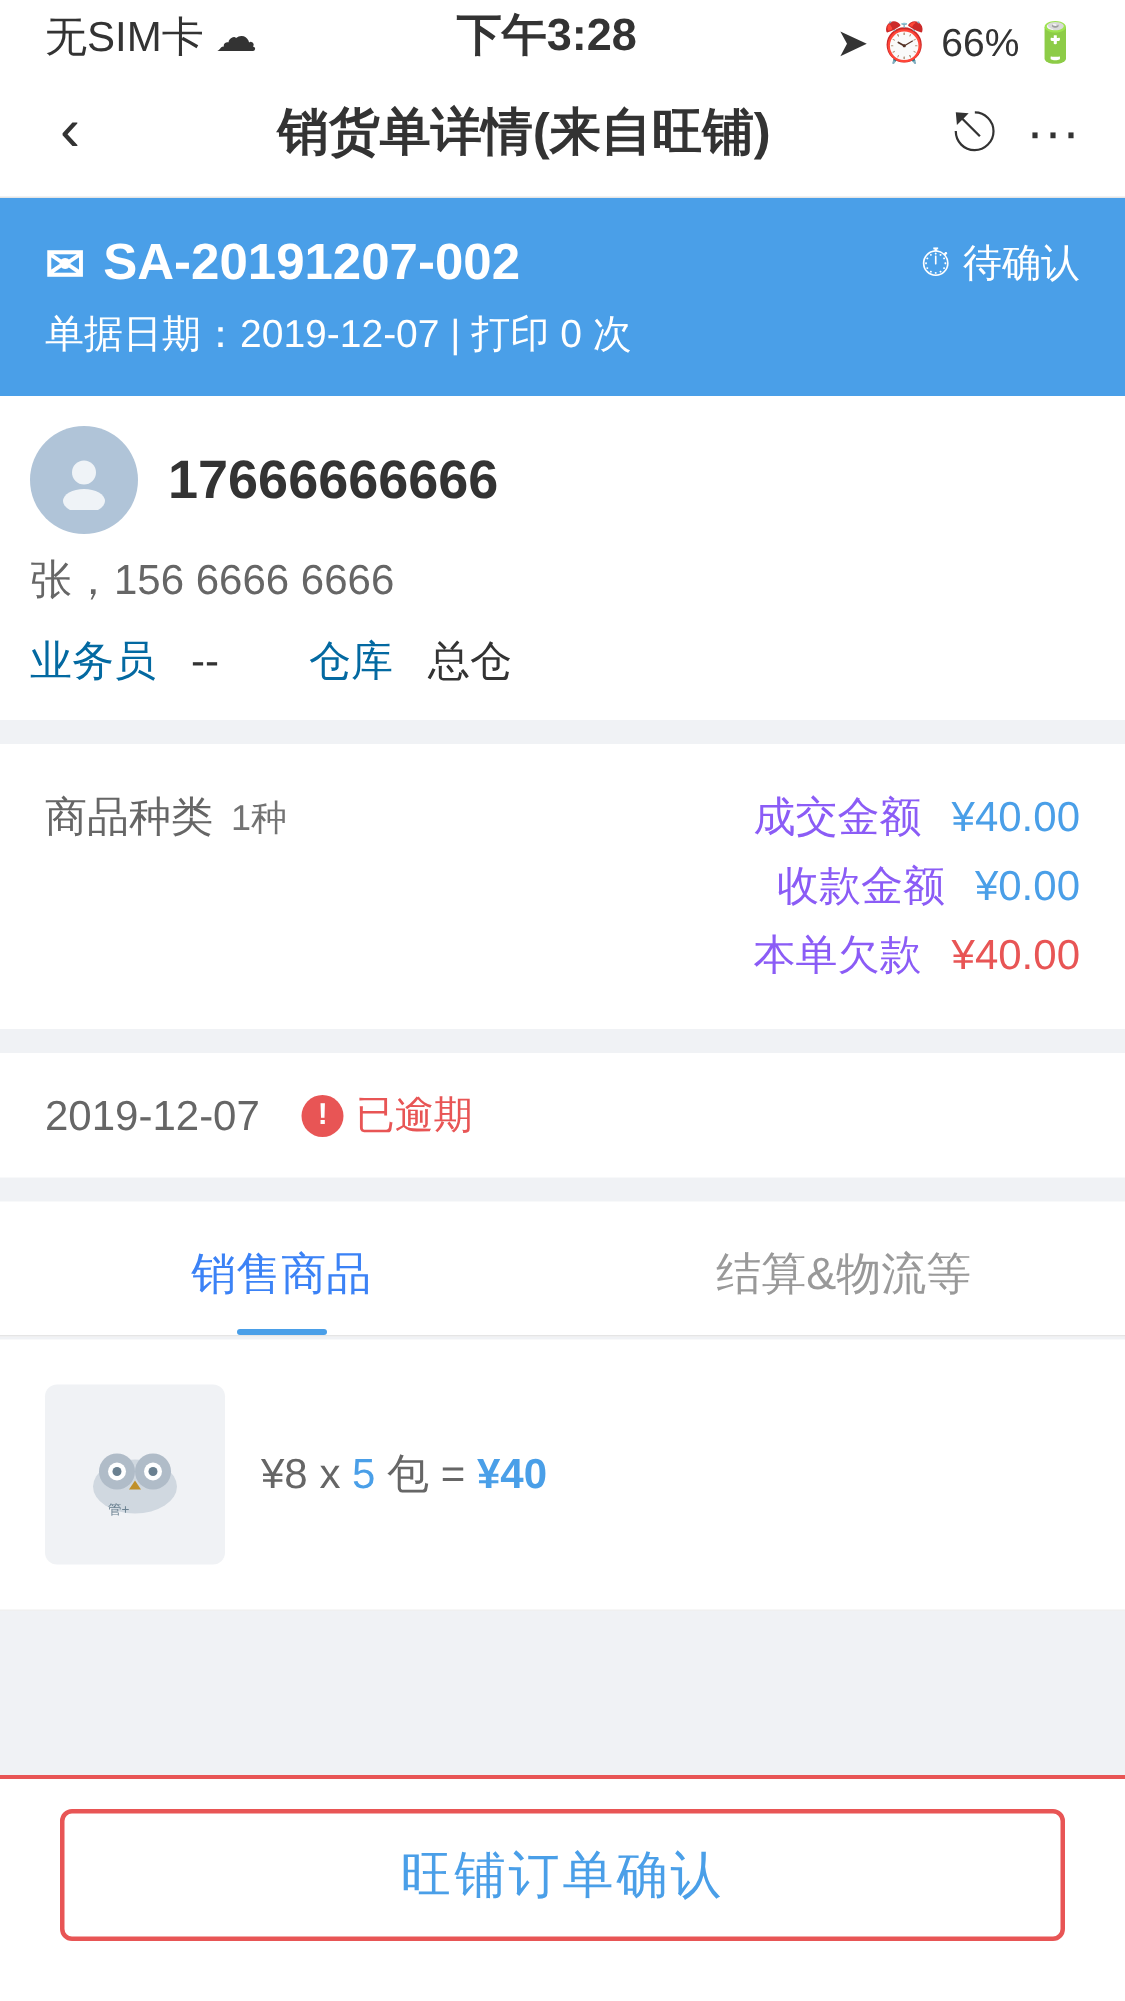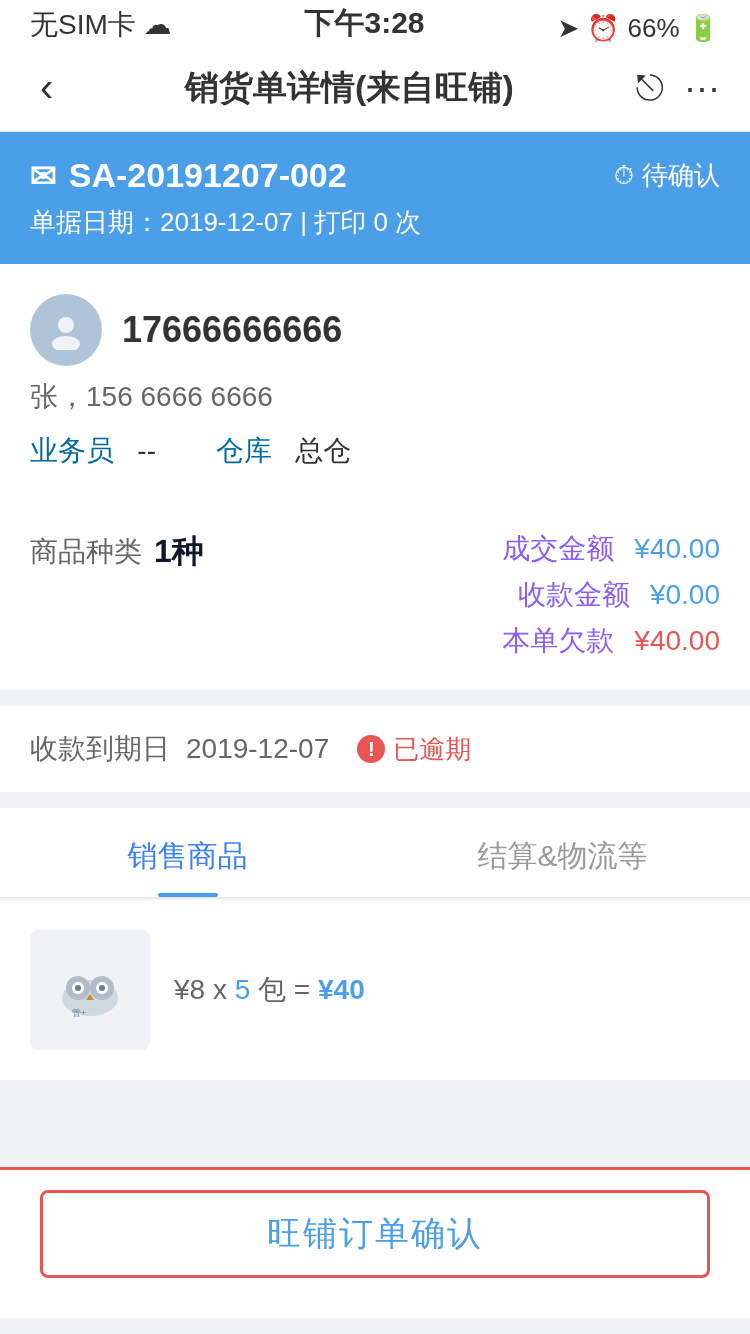--- a/index.html
+++ b/index.html
@@ -91,21 +91,22 @@
       font-size: 26px;
     }
     .order-date {
       color: #fff;
       font-size: 26px;
     }
 
     
     .customer-card {
       background: #fff;
-      padding: 30px;
+      padding: 20px;
+      margin-bottom: 16px;
     }
     .customer-row {
       display: flex;
       align-items: center;
       gap: 20px;
       margin-bottom: 12px;
     }
     .avatar {
       width: 72px;
       height: 72px;
@@ -148,21 +149,21 @@
     .summary-left {
       flex: 1;
     }
     .summary-row {
       display: flex;
       align-items: center;
       font-size: 28px;
       color: #666;
     }
     .summary-row .label { margin-right: 12px; }
-    .summary-row .value { color: #0f172a; font-size: 32px; font-weight: bold; }
+    .summary-row .value { color: #737373; font-size: 24px; }
     .summary-right {
       display: flex;
       flex-direction: column;
       align-items: flex-end;
       gap: 8px;
     }
     .summary-amount-row {
       display: flex;
       align-items: center;
       gap: 20px;
@@ -278,21 +279,21 @@
 
     
     .spacer {
       height: 200px;
       background: #f0f2f5;
     }
 
     
     .bottom-bar {
       position: fixed;
-      bottom: 16px;
+      bottom: 0;
       left: 0;
       width: 750px;
       background: #fff;
       padding: 20px 40px 40px;
       border-top: 3px solid #e85555;
     }
     .confirm-btn {
       width: 100%;
       height: 88px;
       background: #fff;
@@ -386,21 +387,20 @@
       <span class="amount-value">¥0.00</span>
     </div>
     <div class="summary-amount-row">
       <span class="amount-label">本单欠款</span>
       <span class="amount-value red">¥40.00</span>
     </div>
   </div>
 </div>
 
 <div class="due-date-card">
-  <span>收款到期日</span>
   <span>2019-12-07</span>
   <div class="overdue-badge">
     <div class="overdue-dot">!</div>
     <span>已逾期</span>
   </div>
 </div>
 
 <div class="tabs">
   <div class="tab active">
     <span>销售商品</span>

